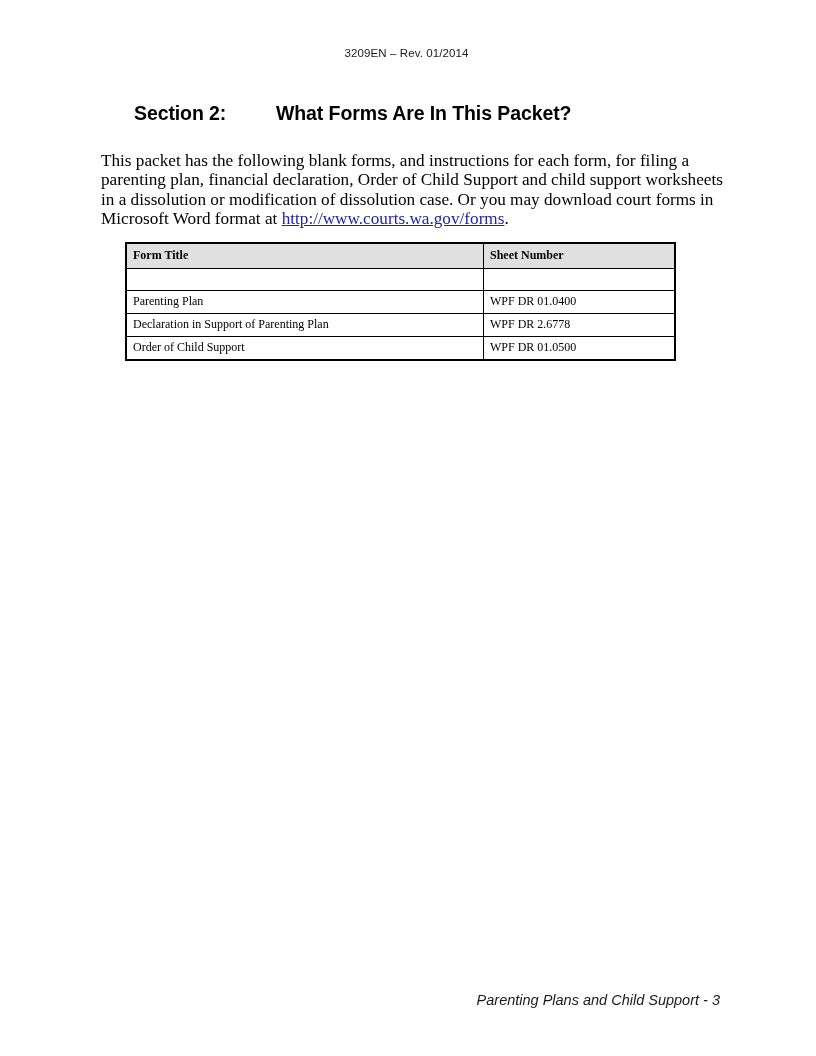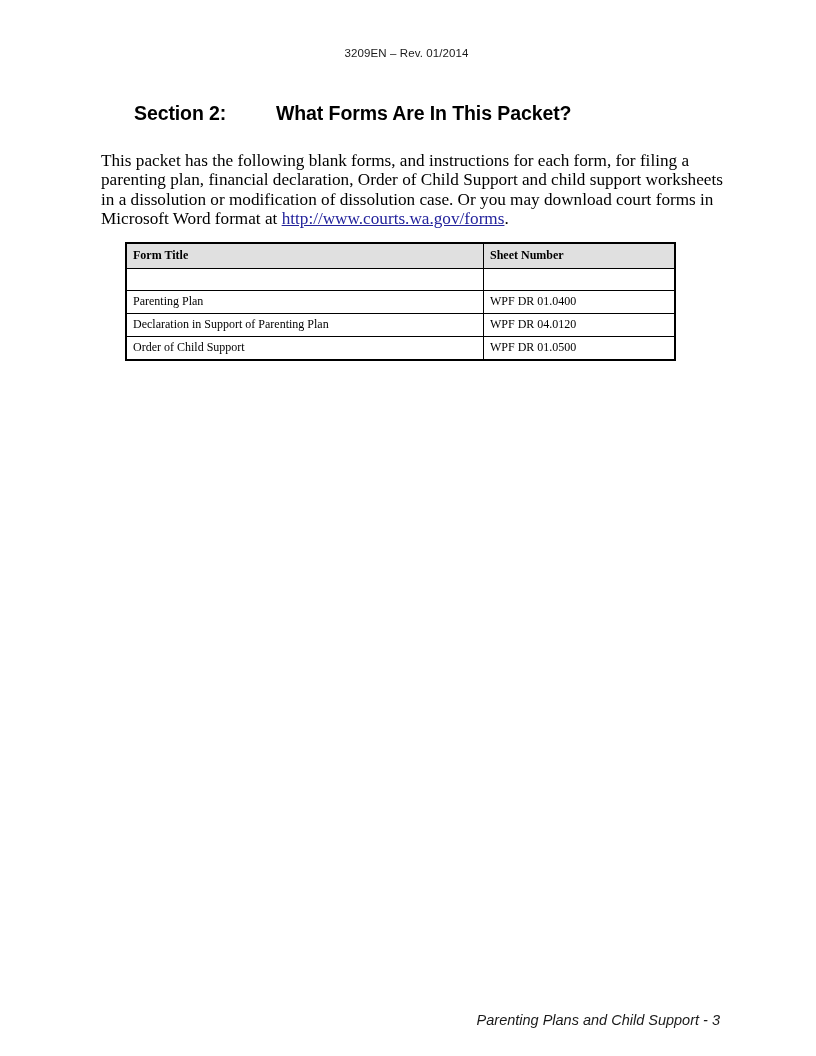--- a/index.html
+++ b/index.html
@@ -108,21 +108,20 @@
   .doc-footer {
     position: absolute;
     top: 992px;
     left: 93px;
     right: 96px;
     text-align: right;
     font-family: "Liberation Sans", "DejaVu Sans", sans-serif;
     font-style: italic;
     font-size: 14.5px;
     color: #1a1a1a;
-    margin-top: 20px;
   }
 </style>
 </head>
 <body>
 
 <div class="page">
 
   <div class="doc-header">
     <span>3209EN – Rev. 01/2014</span>
   </div>
@@ -147,21 +146,21 @@
         <tr class="spacer-row">
           <td></td>
           <td></td>
         </tr>
         <tr>
           <td>Parenting Plan</td>
           <td>WPF DR 01.0400</td>
         </tr>
         <tr>
           <td>Declaration in Support of Parenting Plan</td>
-          <td>WPF DR 04.0120</td>
+          <td>WPF DR 2.6778</td>
         </tr>
         <tr>
           <td>Order of Child Support</td>
           <td>WPF DR 01.0500</td>
         </tr>
       </tbody>
     </table>
   </div>
 
   <div class="doc-footer">

